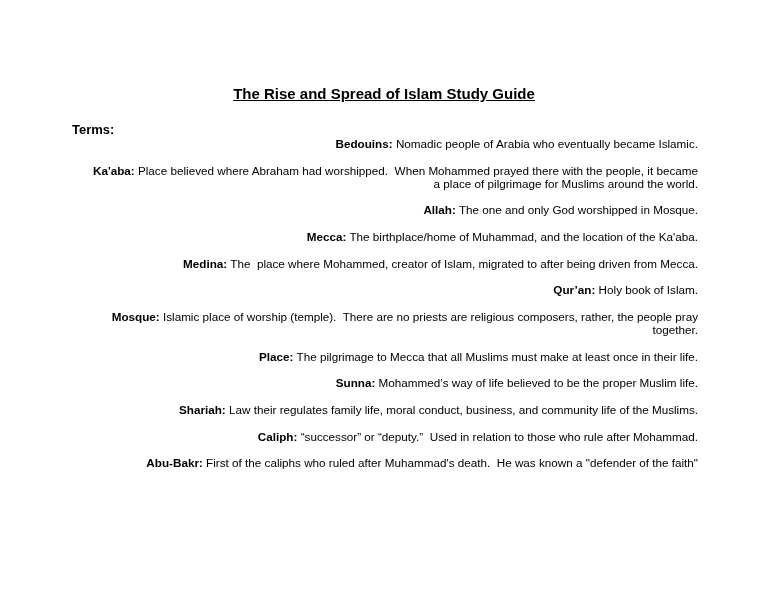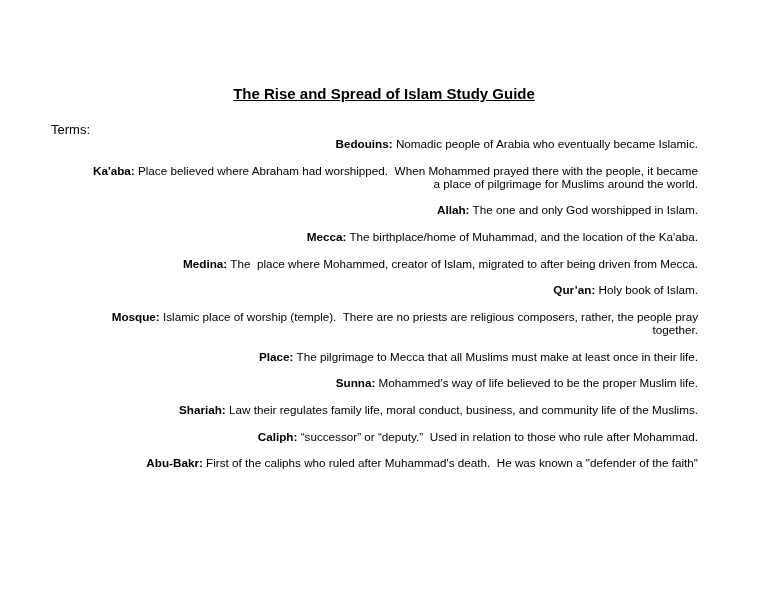--- a/index.html
+++ b/index.html
@@ -23,24 +23,24 @@
   }
   .doc-title {
     margin: 0;
     text-align: center;
     font-size: 15px;
     line-height: 15px;
     font-weight: bold;
     text-decoration: underline;
   }
   .terms-heading {
-    margin: 22px 0 0 51px;
+    margin: 22px 0 0 72px;
     font-size: 13px;
     line-height: 14px;
-    font-weight: normal;
+    font-weight: bold;
   }
   .terms-list {
     margin: 0 0 0 88px;
     text-align: right;
   }
   .term-entry {
     margin: 0 0 13.3px 0;
     max-width: 610px;
     font-size: 11.7px;
     line-height: 13.3px;
@@ -60,21 +60,21 @@
   <h1 class="doc-title">The Rise and Spread of Islam Study Guide</h1>
 
   <div class="terms-heading">Terms:</div>
 
   <div class="terms-list">
 
     <p class="term-entry"><span class="term-name">Bedouins:</span> <span class="term-def">Nomadic people of Arabia who eventually became Islamic.</span></p>
 
     <p class="term-entry"><span class="term-name">Ka'aba:</span> <span class="term-def">Place believed where Abraham had worshipped.  When Mohammed prayed there with the people, it became a place of pilgrimage for Muslims around the world.</span></p>
 
-    <p class="term-entry"><span class="term-name">Allah:</span> <span class="term-def">The one and only God worshipped in Islam.</span></p>
+    <p class="term-entry"><span class="term-name">Allah:</span> <span class="term-def">The one and only God worshipped in Mosque.</span></p>
 
     <p class="term-entry"><span class="term-name">Mecca:</span> <span class="term-def">The birthplace/home of Muhammad, and the location of the Ka'aba.</span></p>
 
     <p class="term-entry"><span class="term-name">Medina:</span> <span class="term-def">The  place where Mohammed, creator of Islam, migrated to after being driven from Mecca.</span></p>
 
     <p class="term-entry"><span class="term-name">Qur’an:</span> <span class="term-def">Holy book of Islam.</span></p>
 
     <p class="term-entry"><span class="term-name">Mosque:</span> <span class="term-def">Islamic place of worship (temple).  There are no priests are religious composers, rather, the people pray together.</span></p>
 
     <p class="term-entry"><span class="term-name">Place:</span> <span class="term-def">The pilgrimage to Mecca that all Muslims must make at least once in their life.</span></p>

